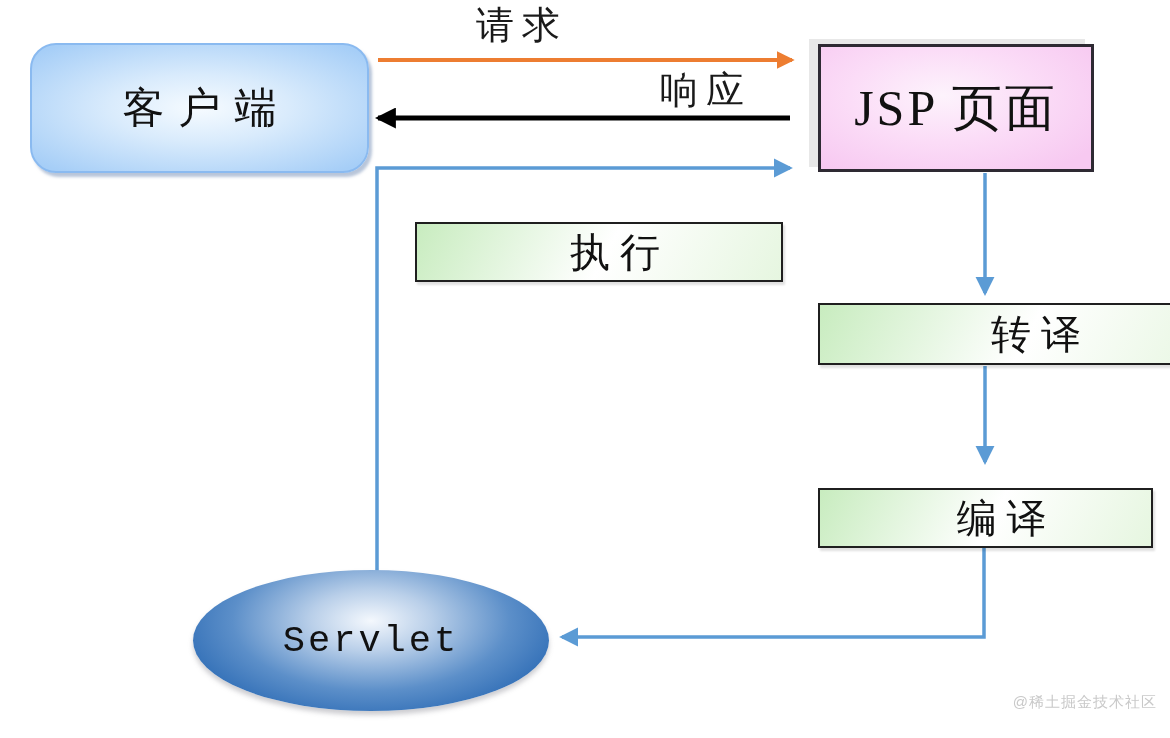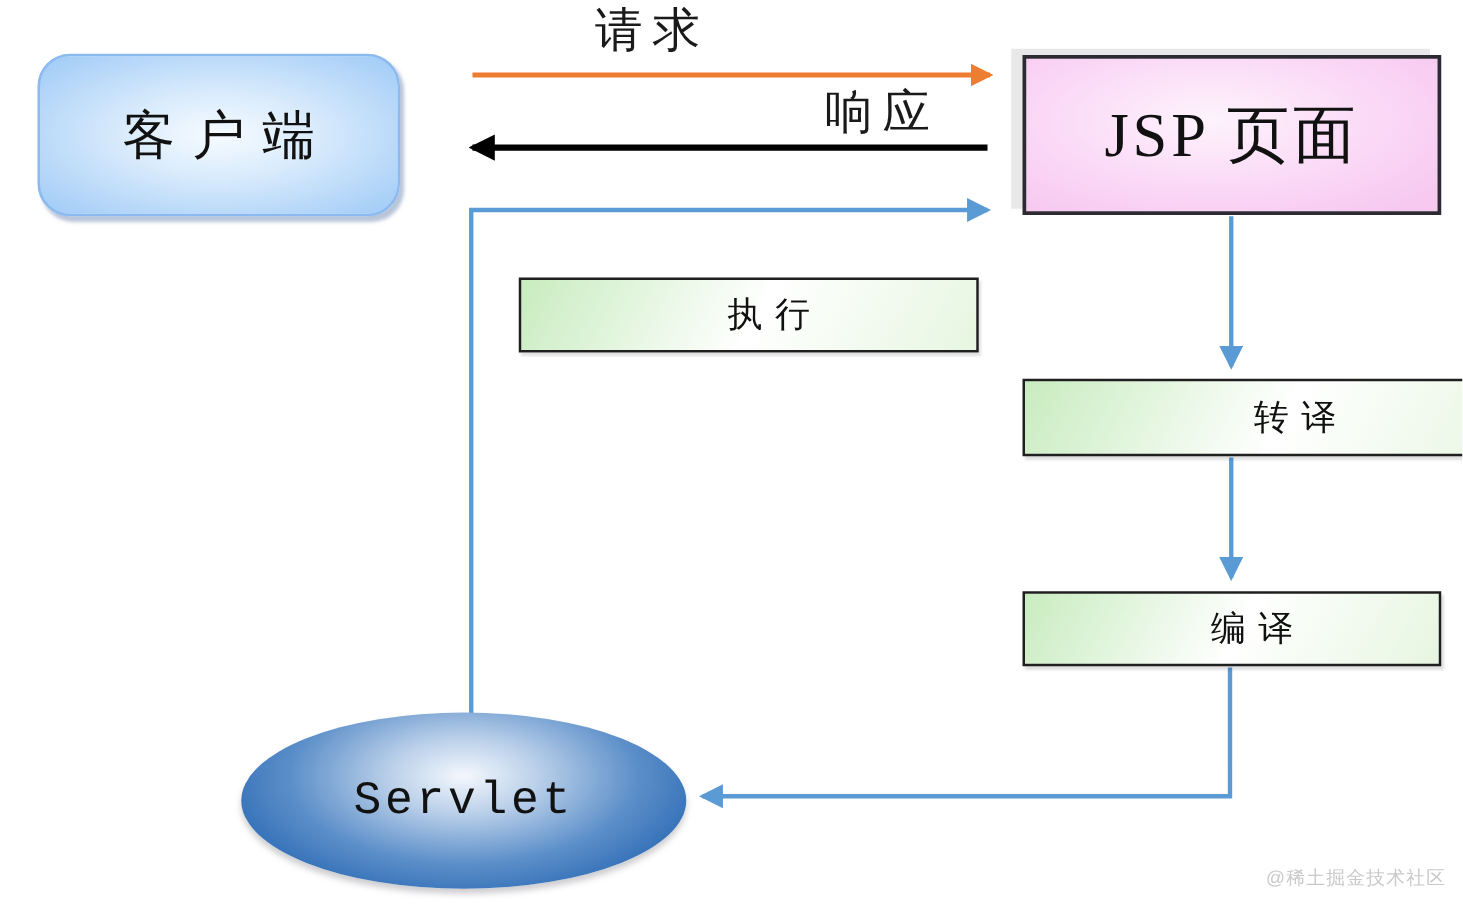--- a/index.html
+++ b/index.html
@@ -26,53 +26,53 @@
     position: absolute;
     display: flex;
     align-items: center;
     justify-content: center;
     box-sizing: border-box;
     color: #111111;
   }
   .node-client {
     left: 30px;
     top: 43px;
-    width: 290px;
+    width: 339px;
     height: 130px;
     border-radius: 26px;
     border: 2px solid #8ABAF0;
     background: radial-gradient(ellipse at 50% 50%, #f6fbff 0%, #d9ebfc 38%, #a6cef7 92%);
     box-shadow: 3px 4px 3px rgba(125, 150, 185, 0.55);
     font-size: 42px;
     letter-spacing: 14px;
     text-indent: 14px;
   }
   .node-jsp {
     left: 818px;
     top: 44px;
-    width: 335px;
+    width: 276px;
     height: 128px;
     border: 3px solid #2e2a33;
     background: radial-gradient(ellipse at 45% 40%, #fdf3fc 0%, #fbdcf7 45%, #f7c9f1 88%);
     box-shadow: -9px -5px 0 rgba(205, 205, 205, 0.45);
     font-size: 50px;
     letter-spacing: 3px;
   }
   .node-process {
     border: 2px solid #1f1f1f;
     background: linear-gradient(118deg, #c8ecbf 0%, #ffffff 52%, #e6f6e0 100%);
     box-shadow: 2px 3px 2px rgba(0, 0, 0, 0.12);
-    font-size: 28px;
+    font-size: 40px;
     letter-spacing: 10px;
     text-indent: 10px;
     padding-left: 32px;
   }
   .node-execute  { left: 415px; top: 222px; width: 368px; height: 60px; }
   .node-translate{ left: 818px; top: 303px; width: 404px; height: 62px; }
-  .node-compile  { left: 818px; top: 473px; width: 335px; height: 60px; }
+  .node-compile  { left: 818px; top: 488px; width: 335px; height: 60px; }
   .node-servlet {
     left: 193px;
     top: 570px;
     width: 356px;
     height: 141px;
     border-radius: 50%;
     background: radial-gradient(ellipse at 50% 36%, #f4f8fd 0%, #b9cfe9 24%, #5c8fc9 55%, #2b6ab4 82%, #1f5ea9 100%);
     box-shadow: 0 4px 5px rgba(110, 110, 120, 0.35);
     font-family: Liberation Mono, monospace;
     font-size: 37px;

